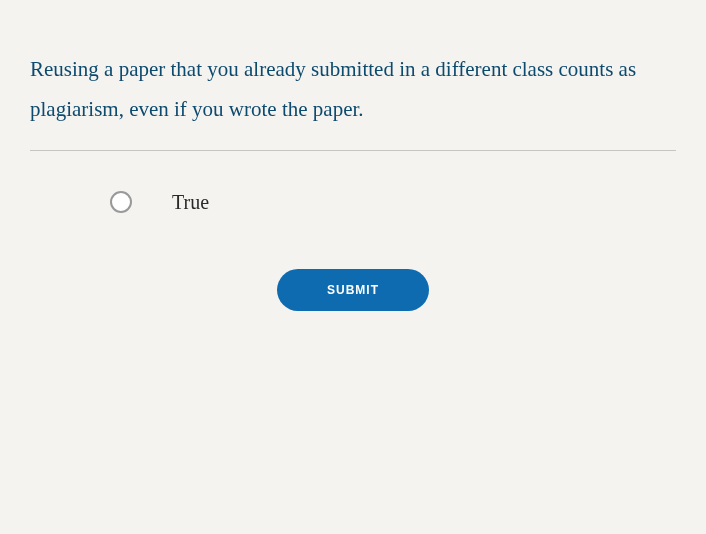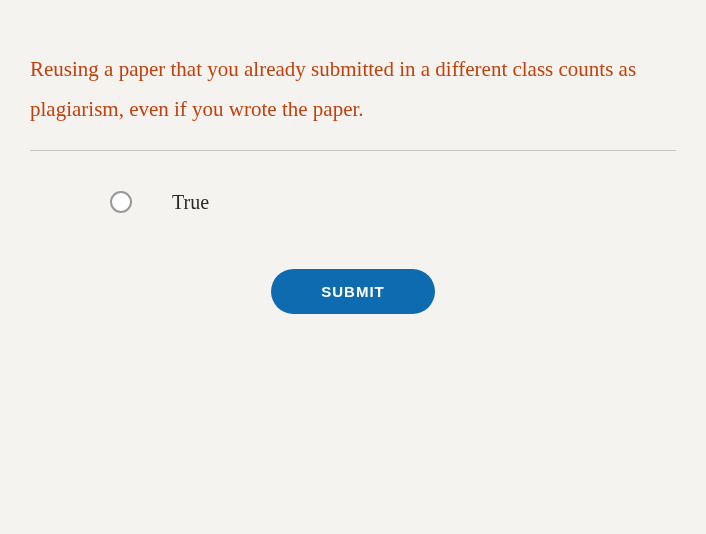--- a/index.html
+++ b/index.html
@@ -12,21 +12,21 @@
       height: 534px;
       background: #f5f3f0;
       font-family: Georgia, 'Times New Roman', serif;
       padding: 50px 30px 30px 30px;
       color: #2a2a2a;
       position: relative;
     }
     .question-text {
       font-size: 21px;
       line-height: 1.9;
-      color: #c2410c;
+      color: #0c4a6e;
       margin-bottom: 20px;
     }
     .divider {
       border: none;
       border-top: 1px solid #c8c5c0;
       margin-bottom: 40px;
     }
     .options {
       padding-left: 80px;
     }
@@ -52,21 +52,21 @@
     .submit-container {
       text-align: center;
       margin-top: 10px;
     }
     .submit-button {
       background: #0e6bb0;
       color: #fff;
       border: none;
       border-radius: 28px;
       padding: 14px 50px;
-      font-size: 15px;
+      font-size: 12px;
       font-weight: bold;
       letter-spacing: 1px;
       font-family: Arial, sans-serif;
       cursor: pointer;
     }
   </style>
 </head>
 <body>
 
 <div class="question-text">Reusing a paper that you already submitted in a different class counts as plagiarism, even if you wrote the paper.</div>

